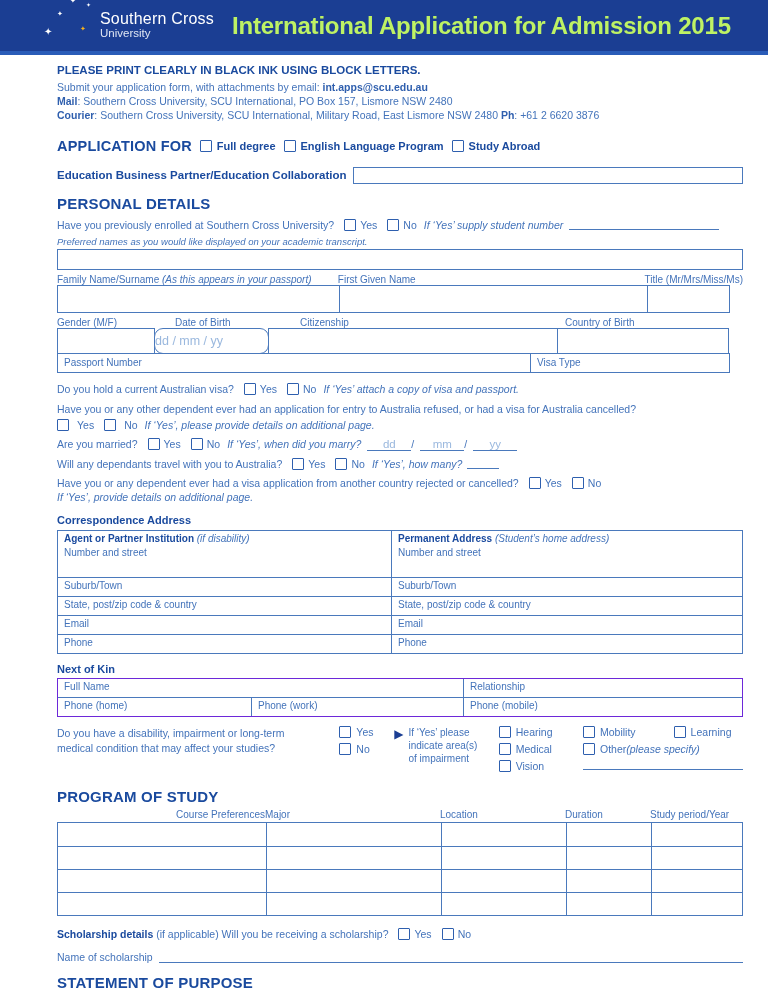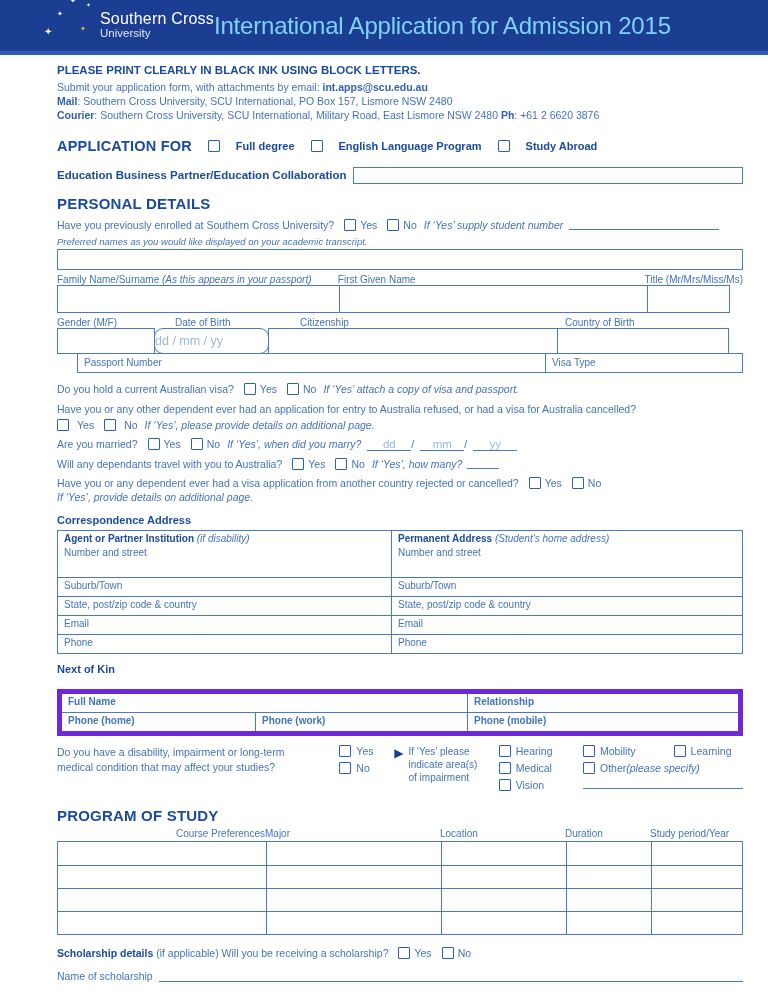--- a/index.html
+++ b/index.html
@@ -11,32 +11,32 @@
   .logo { position:relative; margin-left:100px; color:#fff; line-height:1; }
   .logo-l1 { font-weight:normal; font-size:16px; letter-spacing:0.2px; }
   .logo-l2 { font-size:11.5px; color:#dfe6f3; margin-top:1px; }
   .st { position:absolute; color:#fff; line-height:1; }
   .st::before { content:"✦"; }
   .st1 { left:-30px; top:-14px; font-size:7px; }
   .st2 { left:-14px; top:-9px; font-size:6px; }
   .st3 { left:-43px; top:-1px; font-size:7px; }
   .st4 { left:-20px; top:14px; font-size:7px; color:#f9b21a; }
   .st5 { left:-56px; top:16px; font-size:10px; }
-  .hdr-title { color:#7dd3fc; font-size:24px; font-weight:400; letter-spacing:-0.2px; }
+  .hdr-title { color:#bef264; font-size:24px; font-weight:700; margin-left:18px; letter-spacing:-0.2px; }
 
   
   .content { padding:9px 25px 0 57px; }
   .notice { color:#1a4a9e; font-weight:bold; font-size:11.5px; margin-bottom:5px; }
   .sub { color:#4373ba; font-size:10.5px; line-height:1.32; }
   .sub b { color:#2f5fae; }
 
   .app-for { display:flex; align-items:center; margin-top:15px; color:#1a4a9e; }
   .app-for-lbl { font-size:14.5px; font-weight:bold; letter-spacing:0.2px; }
   .cb { display:inline-block; width:12px; height:12px; border:1.5px solid #2e5fae; background:#fff; border-radius:1px; flex:none; }
-  .opt { display:flex; align-items:flex-start; font-weight:bold; font-size:11px; color:#1a4a9e; margin-left:16px;gap:11px; }
+  .opt { display:flex; align-items:flex-start; font-weight:bold; font-size:11px; color:#1a4a9e; margin-left:8px; }
   .opt .cb { margin-right:5px; }
 
   .ebp { display:flex; align-items:center; margin-top:13px; }
   .ebp-lbl { font-weight:bold; font-size:11.5px; color:#1a4a9e; white-space:nowrap; }
   .ebp-box { flex:1; height:17px; border:1px solid #4a79bc; margin-left:7px; }
 
   .section { font-size:15px; font-weight:bold; color:#1a4a9e; margin-top:11px; letter-spacing:0.2px; }
   .q { font-size:10.5px; color:#4373ba; display:flex; align-items:center; flex-wrap:wrap; margin-top:7px; }
   .q .cb { margin:0 4px 0 10px; }
   .q i { font-style:italic; }
@@ -57,38 +57,38 @@
   .name-boxes .box { height:28px; }
   .t-right { margin-left:auto; white-space:nowrap; }
 
   .w-gen { width:98px; } .w-dob { width:115px; } .w-cit { width:290px; } .w-cob { width:172px; }
   .gen-boxes .box { height:26px; }
   .dob-ph { color:#9ab8de; font-size:12.5px; text-align:left; line-height:24px;border-radius:9px; }
   .pl20 { padding-left:20px; } .pl30 { padding-left:30px; } .pl5 { padding-left:5px; }
 
   .pass-row { display:flex; margin-top:-1px; }
   .pass-row .box { height:20px; font-size:10px; color:#4373ba; padding:3px 0 0 6px; }
-  .w-pass { width:474px;margin-left:20px; } .w-visa { width:200px; margin-left:-1px; }
+  .w-pass { width:474px; } .w-visa { width:200px; margin-left:-1px; }
 
   .dmseg { display:inline-block; width:44px; border-bottom:1px solid #4a79bc; color:#9ab8de; font-size:11.5px; text-align:center; height:13px; margin-left:6px; }
   .slash { color:#4373ba; }
   .two-line { line-height:1.45; display:block; }
 
   .subhead { font-size:11px; font-weight:bold; color:#1a4a9e; margin-top:9px; }
 
   .addr-table { display:flex; border:1px solid #4a79bc; margin-top:4px; }
   .addr-col { width:333px; }
   .addr-col.rightcol { width:341px; border-left:1px solid #4a79bc; flex:1; }
   .acell { height:19px; border-top:1px solid #4a79bc; padding:2px 6px; font-size:10px; color:#4373ba; }
   .acell.first { height:46px; border-top:none; }
   .acell-hd b { color:#1a4a9e; }
   .acell-hd i { font-style:italic; }
   .acell-sub { margin-top:3px; }
 
-  .nok-table { border:5px solid #6d28d9; margin-top:14px;font-weight:bold; }
+  .nok-table { border:1px solid #6d28d9; margin-top:3px; }
   .nok-row { display:flex; }
   .nok-row + .nok-row { border-top:1px solid #4a79bc; }
   .ncell { height:18px; padding:2px 6px; font-size:10px; color:#4373ba; }
   .ncell + .ncell { border-left:1px solid #4a79bc; }
   .nw1 { width:405px; } .nw2 { flex:1; } .nw3 { width:193px; } .nw4 { width:212px; }
 
   .dis { display:flex; margin-top:9px; font-size:10.5px; color:#4373ba; height:48px; }
   .dis-q { width:288px; line-height:1.45; }
   .dis-yn { width:56px; }
   .cbrow { display:flex; align-items:center; margin-bottom:5px; }

